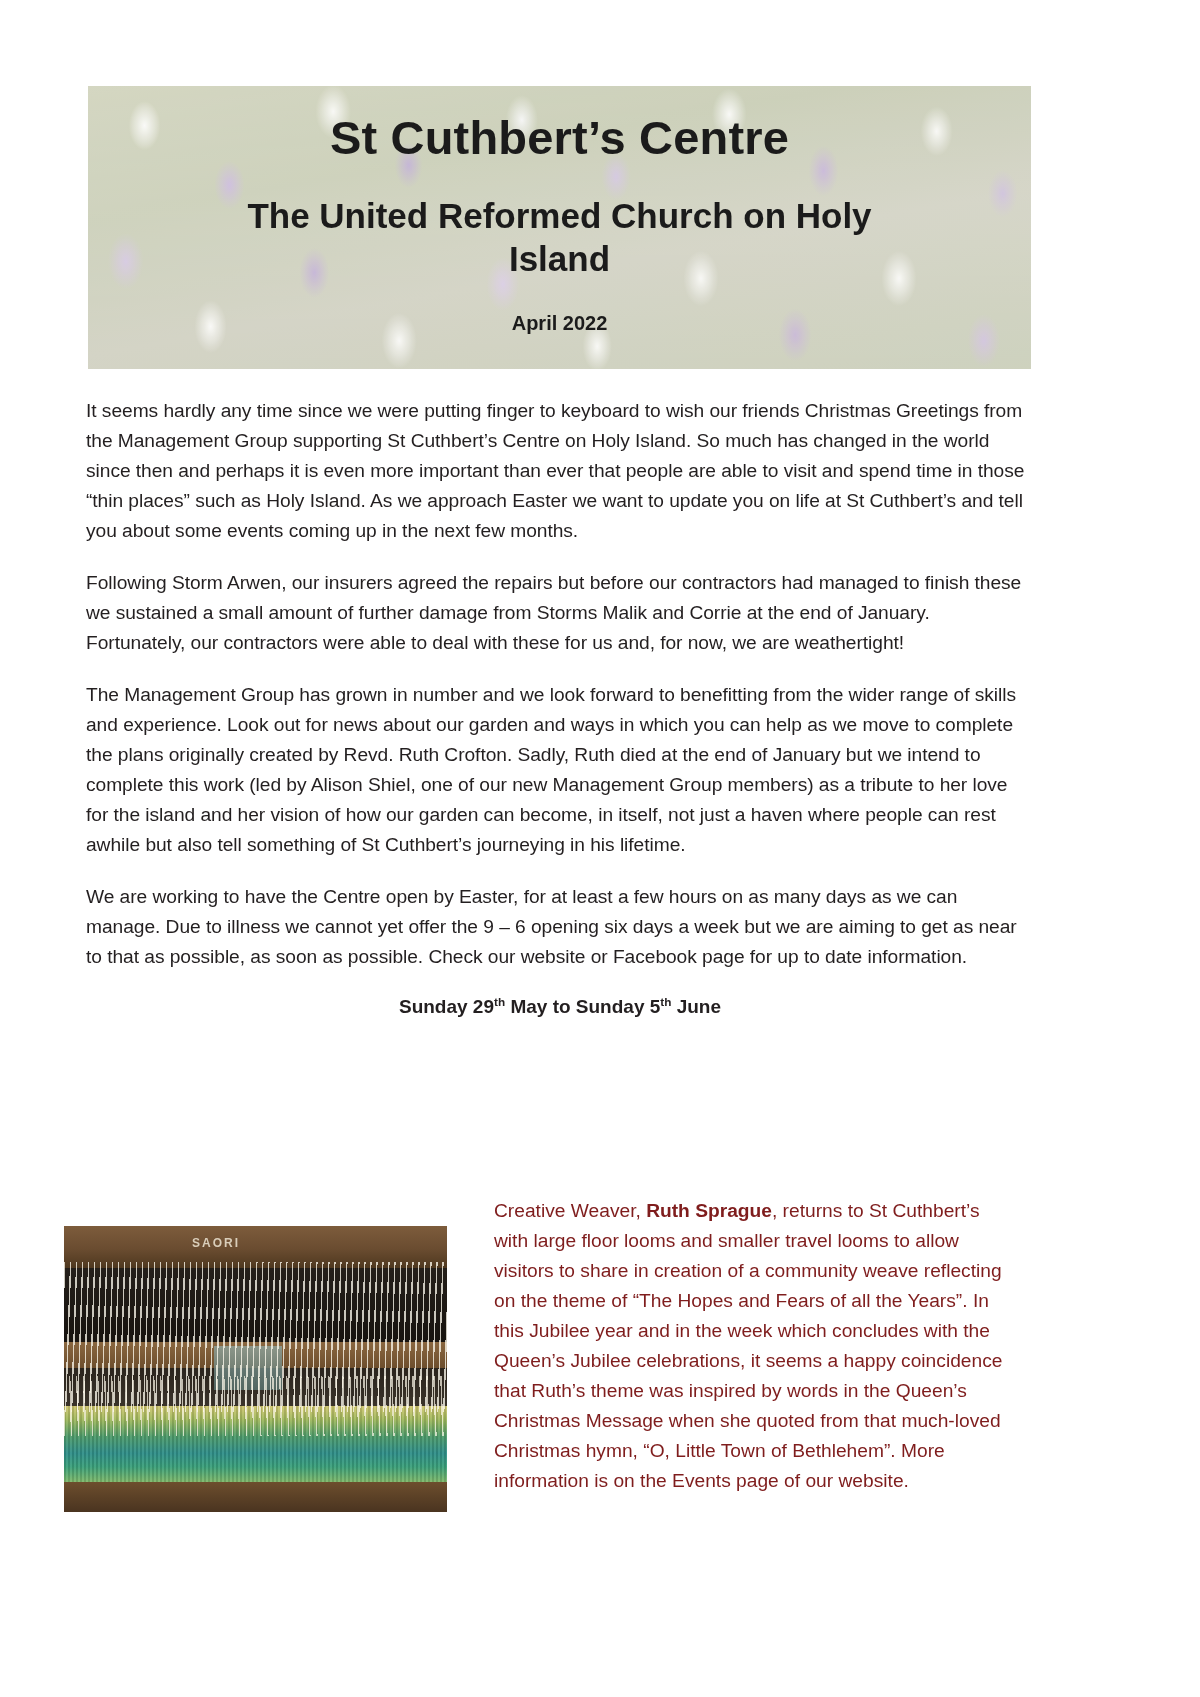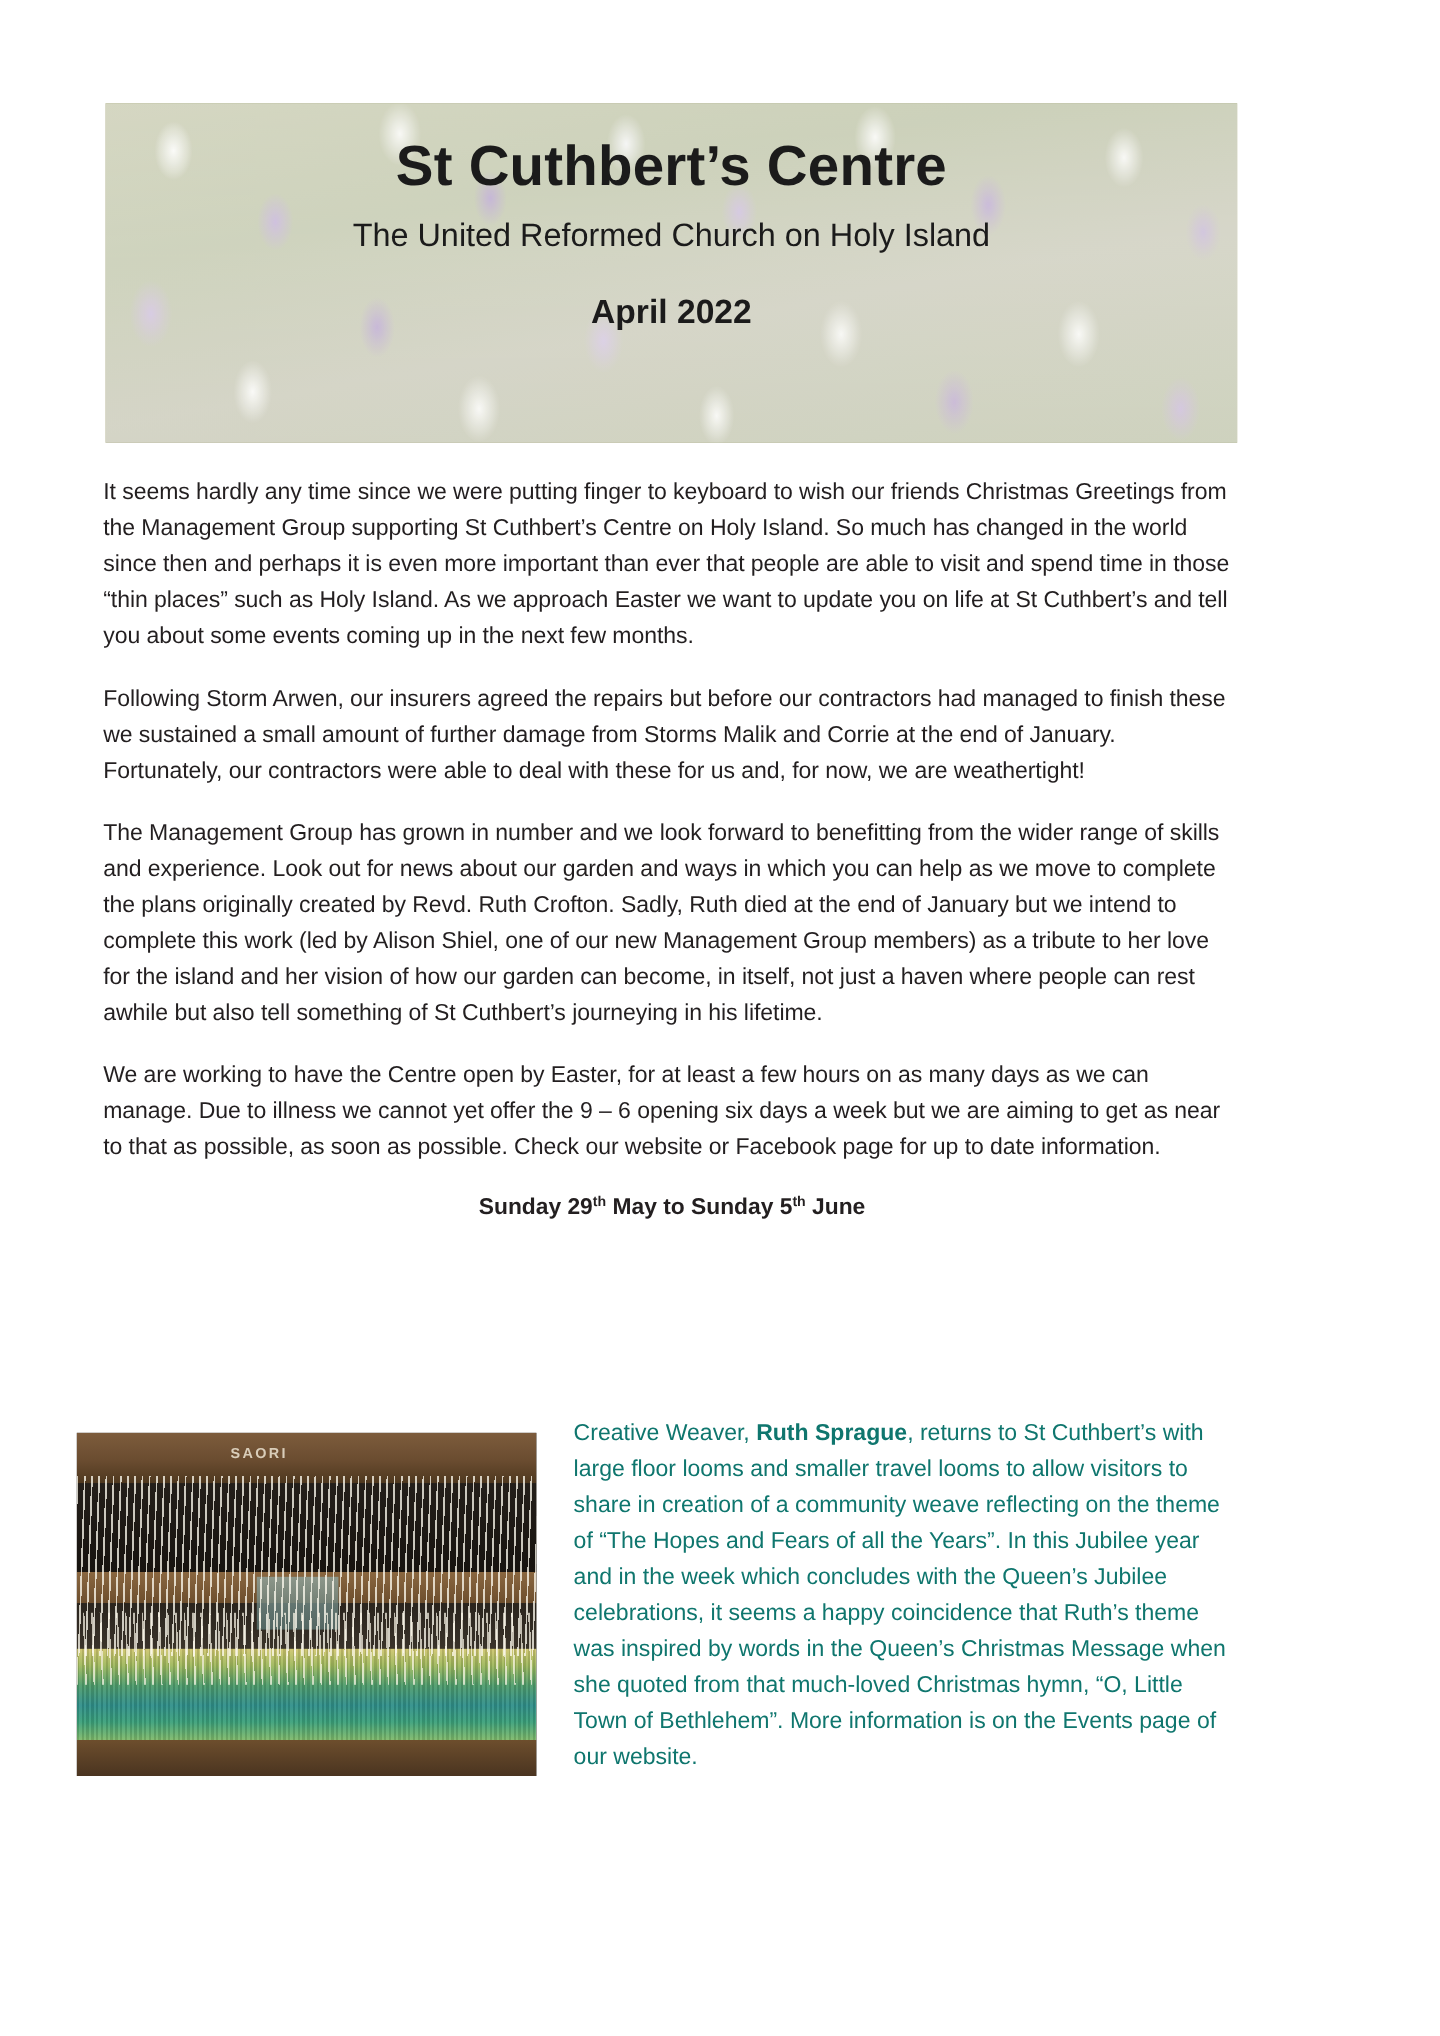--- a/index.html
+++ b/index.html
@@ -78,29 +78,29 @@
     color: #1b1b1b;
   }
   .banner-title {
     margin-top: 26px;
     font-size: 47px;
     font-weight: bold;
     letter-spacing: 0.2px;
     line-height: 1.1;
   }
   .banner-sub {
-    margin-top: 16px;
-    font-size: 27px;
-    font-weight: normal;
+    margin-top: 30px;
+    font-size: 35px;
+    font-weight: bold;
     line-height: 1.25;
     max-width: 640px;
   }
   .banner-date {
     margin-top: 31px;
-    font-size: 28px;
+    font-size: 20px;
     font-weight: bold;
   }
 
   
   .body-area {
     position: absolute;
     left: 86px;
     top: 396px;
     width: 948px;
   }
@@ -194,24 +194,24 @@
     background: linear-gradient(180deg, #8fa8a4 0%, #5e7a76 100%);
     opacity: 0.75;
   }
 
   .weave-text {
     flex: 1;
     margin-left: 31px;
     padding-top: 10px;
   }
   .weave-text p {
-    margin: 0;
+    margin: 16px;
     font-size: 19.2px;
     line-height: 30px;
-    color: #0f766e;
+    color: #7f1d1d;
   }
   .weave-text b { font-weight: bold; }
 </style>
 </head>
 <body>
 
 <div class="page">
 
   <div class="banner">
     <div class="banner-photo"></div>

